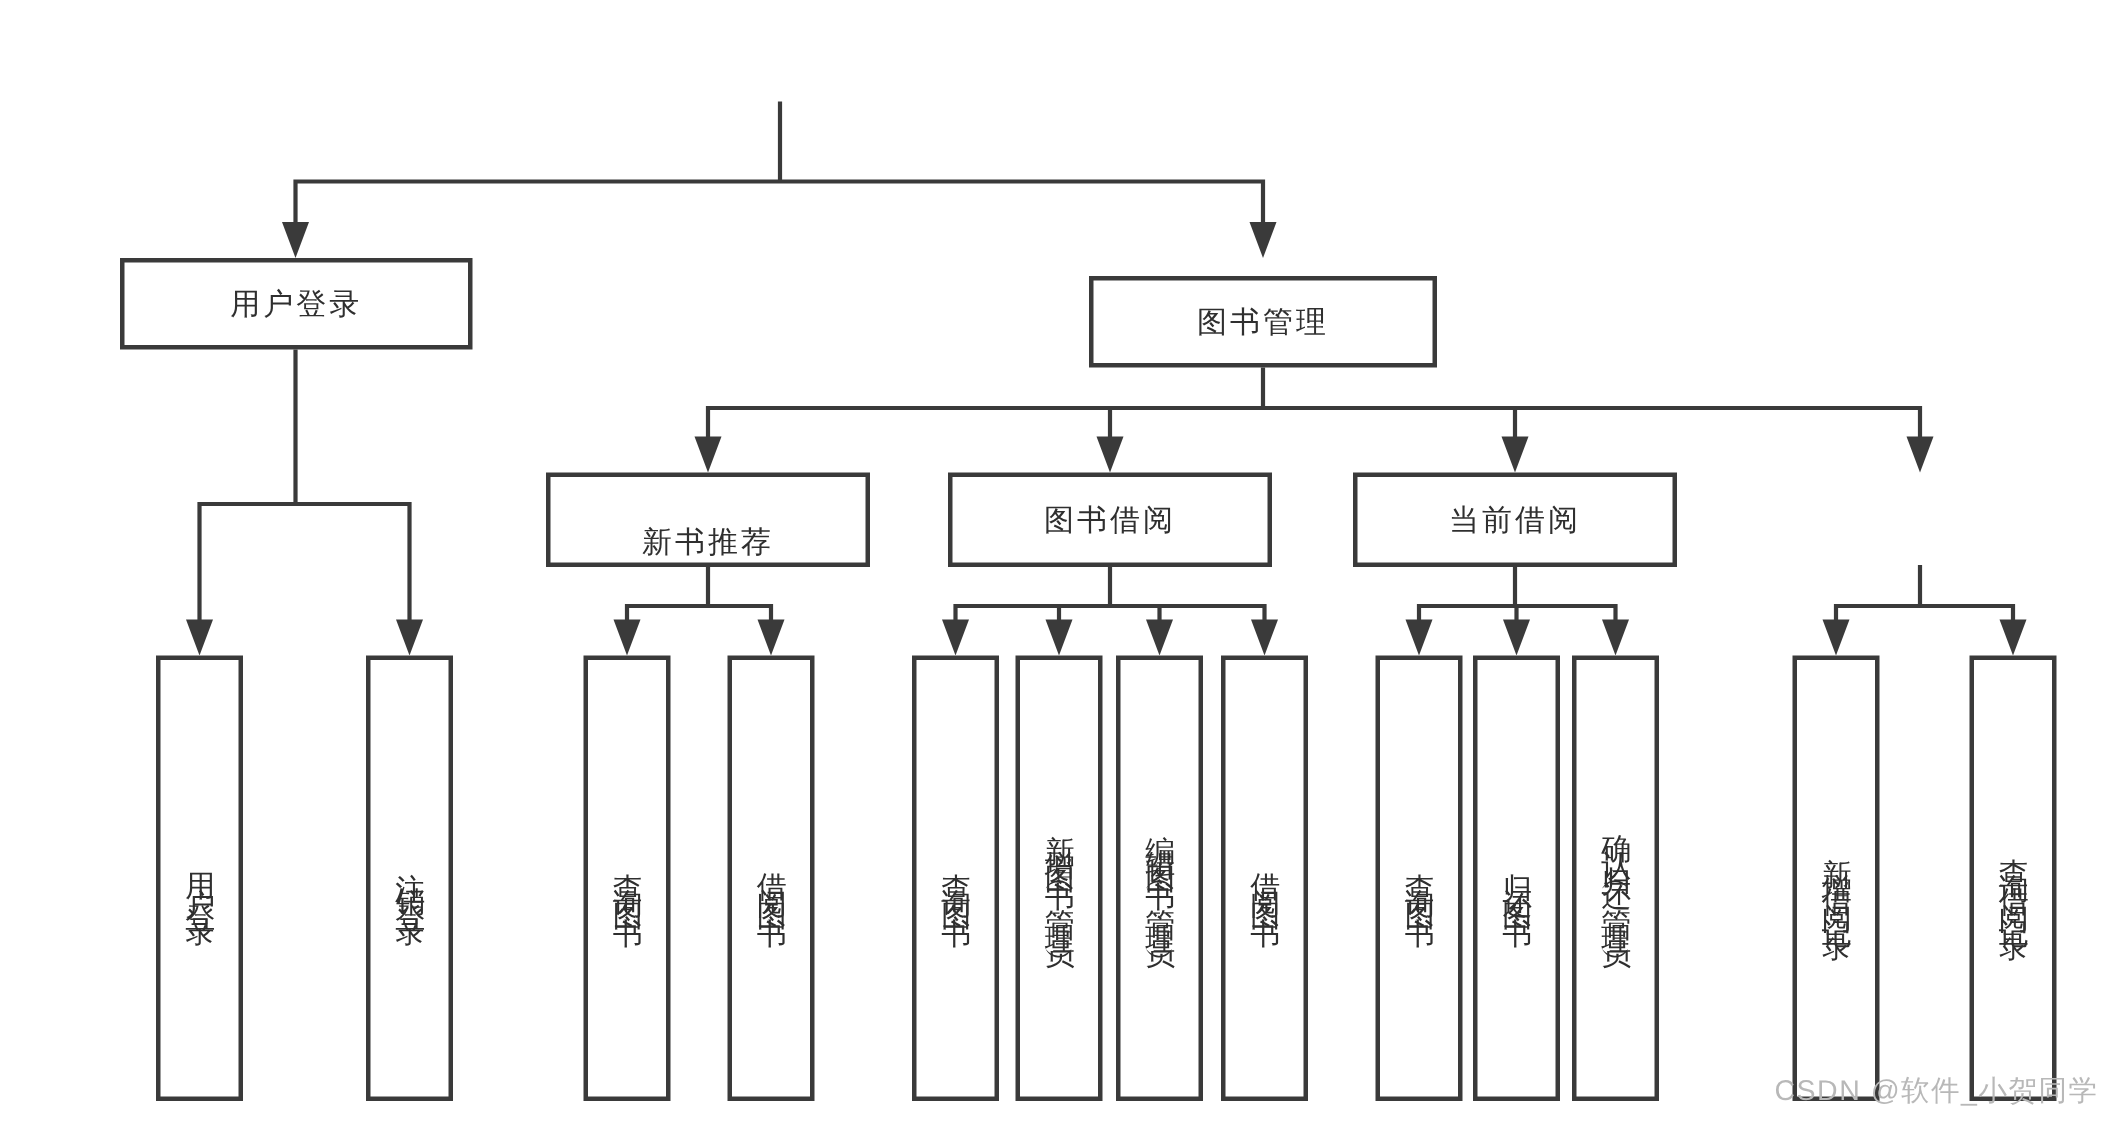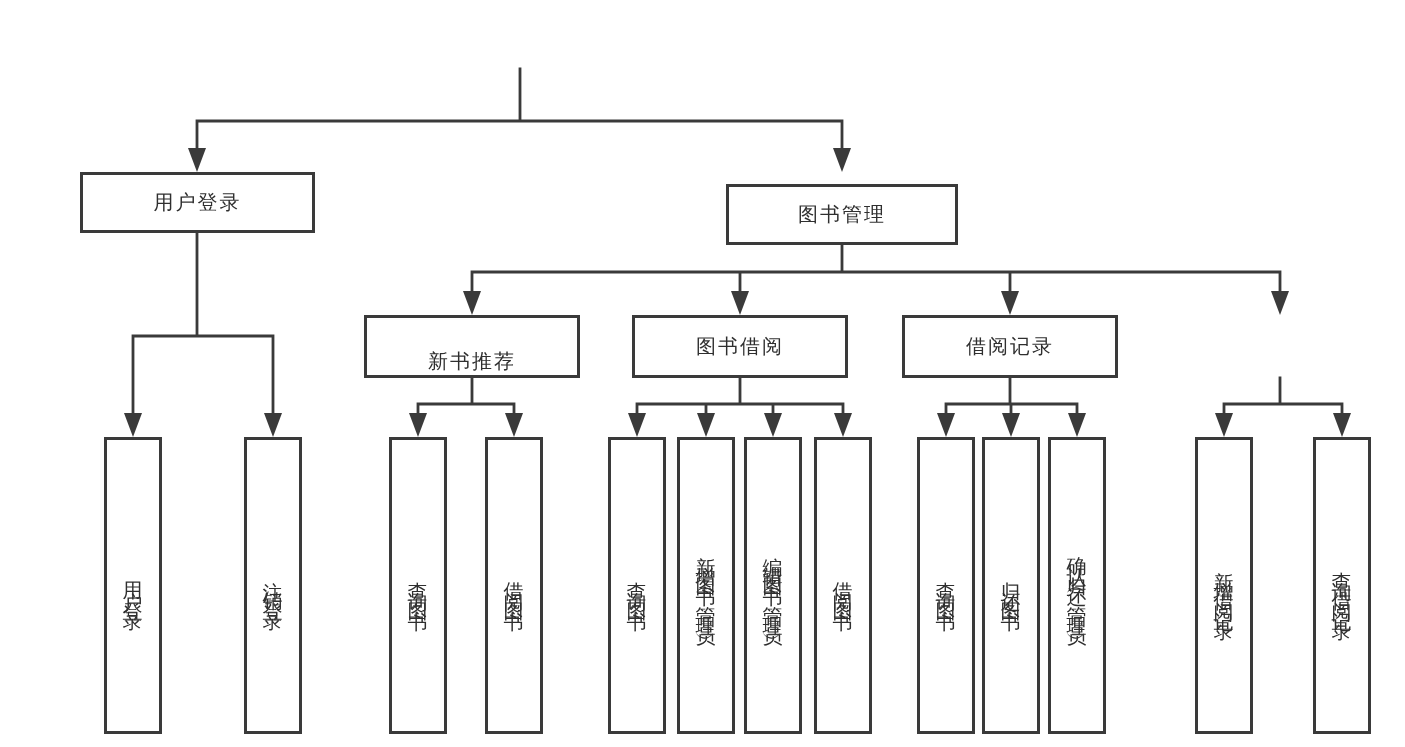--- a/index.html
+++ b/index.html
@@ -91,21 +91,21 @@
     <span class="label">图书管理</span>
   </div>
 
   <div class="node" style="left:364px;top:315px;width:216px;height:63px;align-items:flex-end;">
     <span class="label">新书推荐</span>
   </div>
   <div class="node" style="left:632px;top:315px;width:216px;height:63px;text-align:right;">
     <span class="label">图书借阅</span>
   </div>
   <div class="node" style="left:902px;top:315px;width:216px;height:63px;">
-    <span class="label">借阅记录</span>
+    <span class="label">当前借阅</span>
   </div>
 
   <div class="node leaf" style="left:104px;top:437px;width:58px;height:297px;">
     <span class="label">用户登录</span>
   </div>
   <div class="node leaf" style="left:244px;top:437px;width:58px;height:297px;">
     <span class="label">注销登录</span>
   </div>
 
   <div class="node leaf" style="left:389px;top:437px;width:58px;height:297px;">
@@ -138,14 +138,15 @@
     <span class="label">确认归还（管理员）</span>
   </div>
 
   <div class="node leaf" style="left:1195px;top:437px;width:58px;height:297px;">
     <span class="label">新增借阅记录</span>
   </div>
   <div class="node leaf" style="left:1313px;top:437px;width:58px;height:297px;">
     <span class="label">查询借阅记录</span>
   </div>
 
+  <div class="watermark">CSDN @软件_小贺同学</div>
 
 </div>
 
 </body></html>

